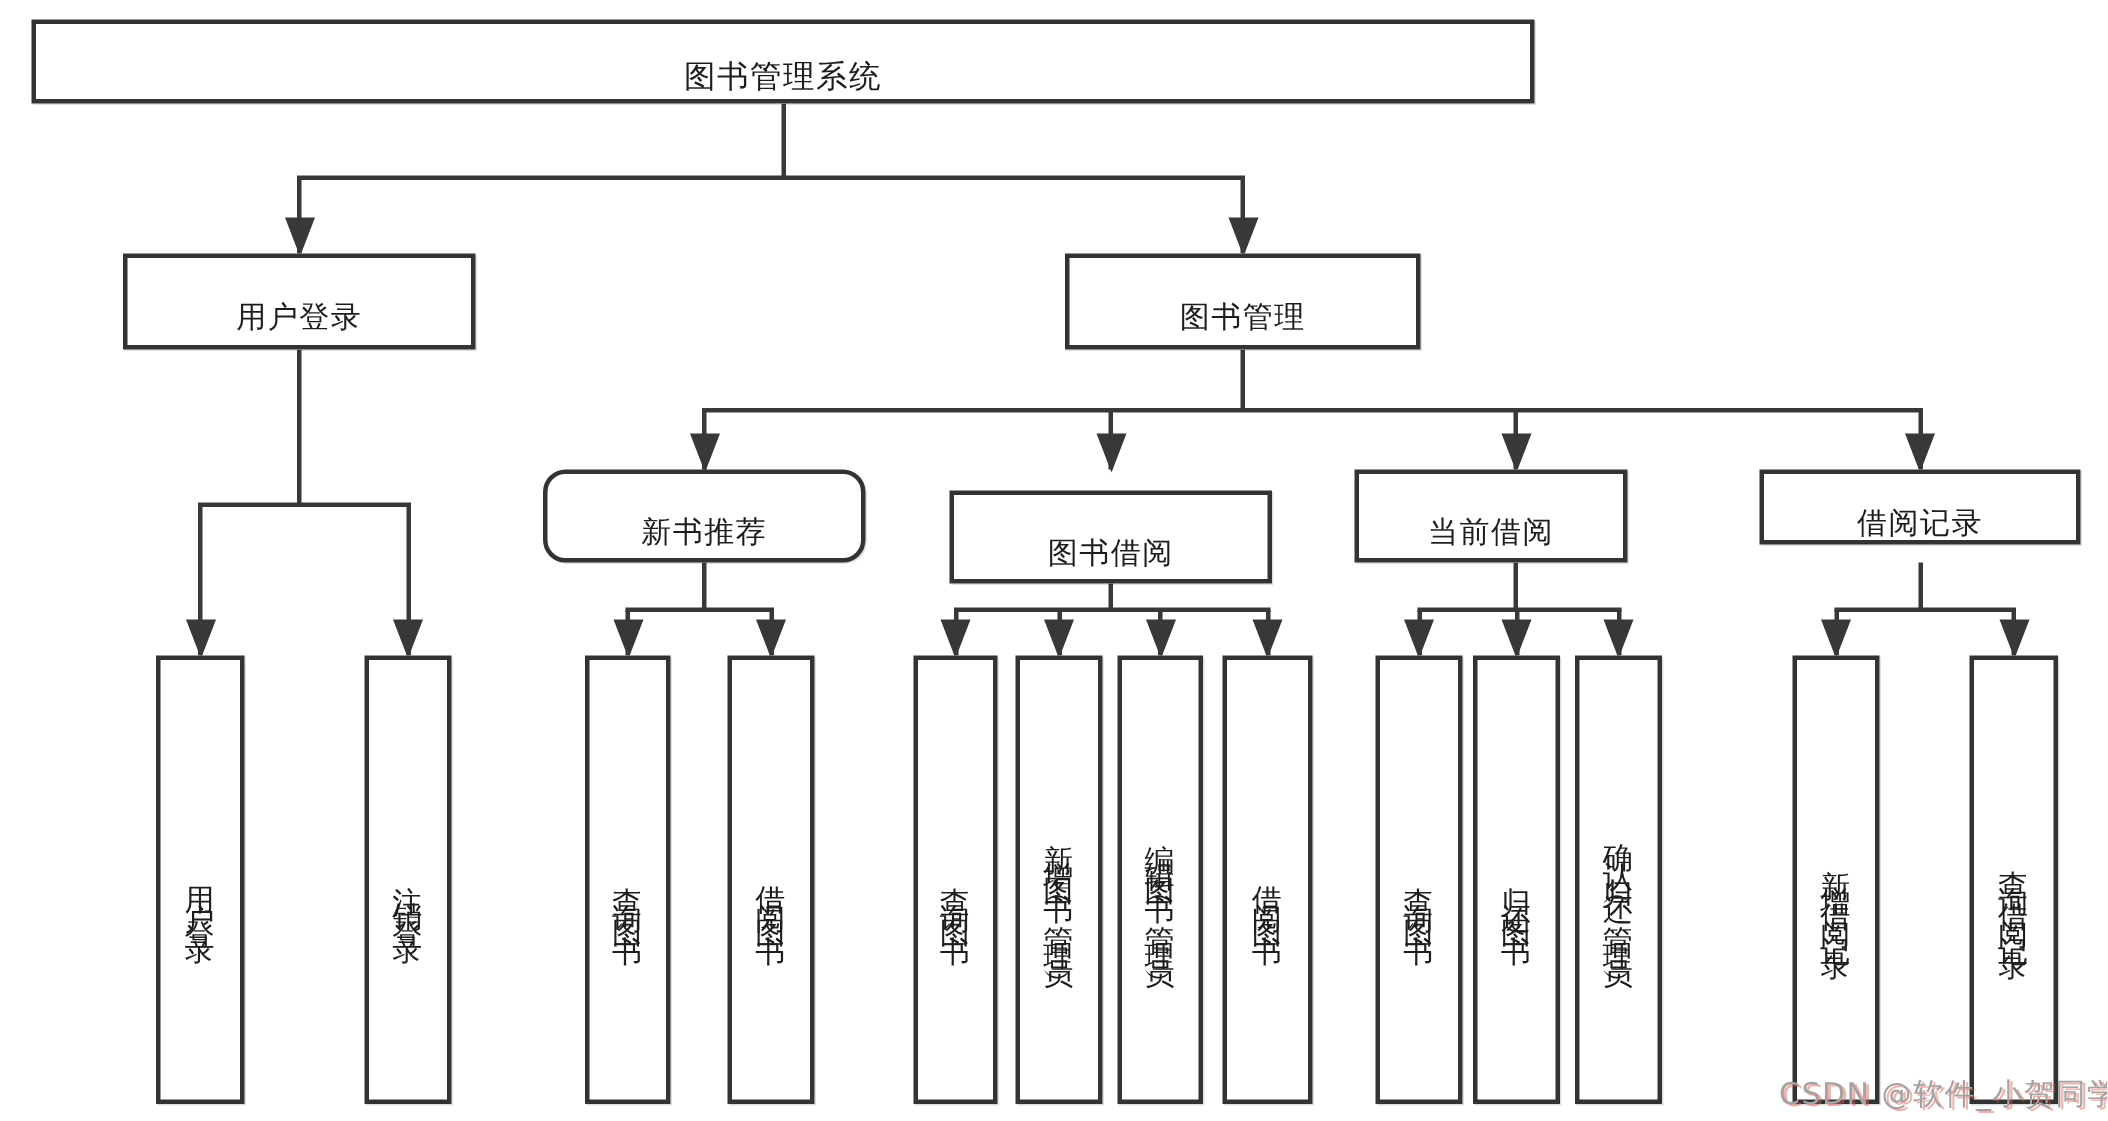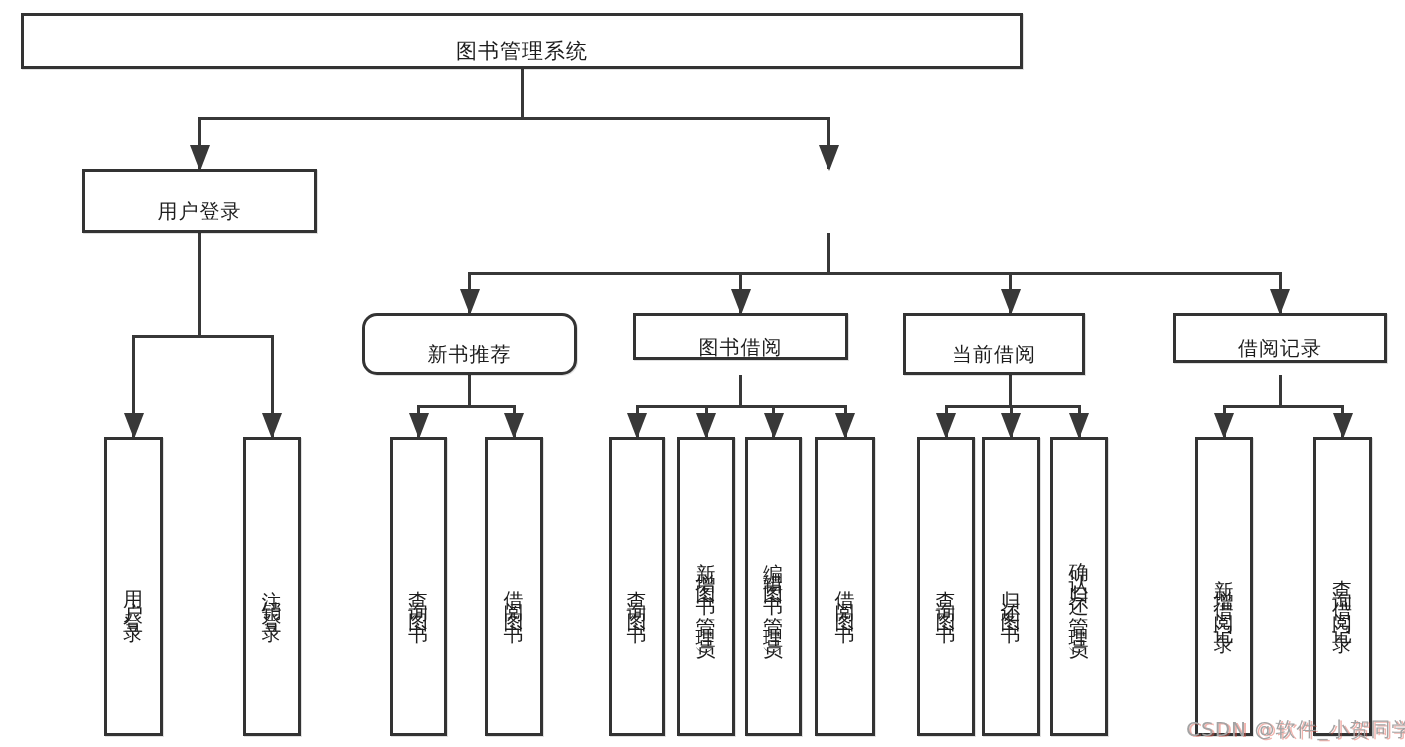--- a/index.html
+++ b/index.html
@@ -123,21 +123,21 @@
     <div class="line" style="left: 772px; top: 406px; width: 3px; height: 31px;"></div>
     <div class="arrow" style="left: 763.5px; top: 413px;"></div>
     <div class="node vertical" style="left: 745px; top: 437px; width: 57px; height: 299px;">
       <span class="label">编辑图书（管理员）</span>
     </div>
     <div class="line" style="left: 843.5px; top: 406px; width: 3px; height: 31px;"></div>
     <div class="arrow" style="left: 835px; top: 413px;"></div>
     <div class="node vertical" style="left: 815px; top: 437px; width: 60px; height: 299px;">
       <span class="label">借阅图书</span>
     </div>
-    <div class="node" style="left: 633px; top: 313px; width: 215px; height: 47px;">
+    <div class="node" style="left: 633px; top: 327px; width: 215px; height: 62px;">
       <span class="label">图书借阅</span>
     </div>
     <div class="line" style="left: 1009px; top: 273px; width: 3px; height: 40px;"></div>
     <div class="arrow" style="left: 1000.5px; top: 289px;"></div>
     <div class="line" style="left: 1009px; top: 375px; width: 3px; height: 31px;"></div>
     <div class="line" style="left: 944.5px; top: 404.5px; width: 136px; height: 3px;"></div>
     <div class="line" style="left: 944.5px; top: 406px; width: 3px; height: 31px;"></div>
     <div class="arrow" style="left: 936px; top: 413px;"></div>
     <div class="node vertical" style="left: 917px; top: 437px; width: 58px; height: 299px;">
       <span class="label">查询图书</span>
@@ -165,17 +165,20 @@
       <span class="label">新增借阅记录</span>
     </div>
     <div class="line" style="left: 1341px; top: 406px; width: 3px; height: 31px;"></div>
     <div class="arrow" style="left: 1332.5px; top: 413px;"></div>
     <div class="node vertical" style="left: 1313px; top: 437px; width: 59px; height: 299px;">
       <span class="label">查询借阅记录</span>
     </div>
     <div class="node" style="left: 1173px; top: 313px; width: 214px; height: 50px;">
       <span class="label">借阅记录</span>
     </div>
+    <div class="node" style="left: 710px; top: 169px; width: 237px; height: 64px;">
+      <span class="label">图书管理</span>
+    </div>
     <div class="node root" style="left: 21px; top: 13px; width: 1002px; height: 56px;">
       <span class="label">图书管理系统</span>
     </div>
     <div id="watermark">CSDN @软件_小贺同学</div>
   </div>
 
 </body></html>

